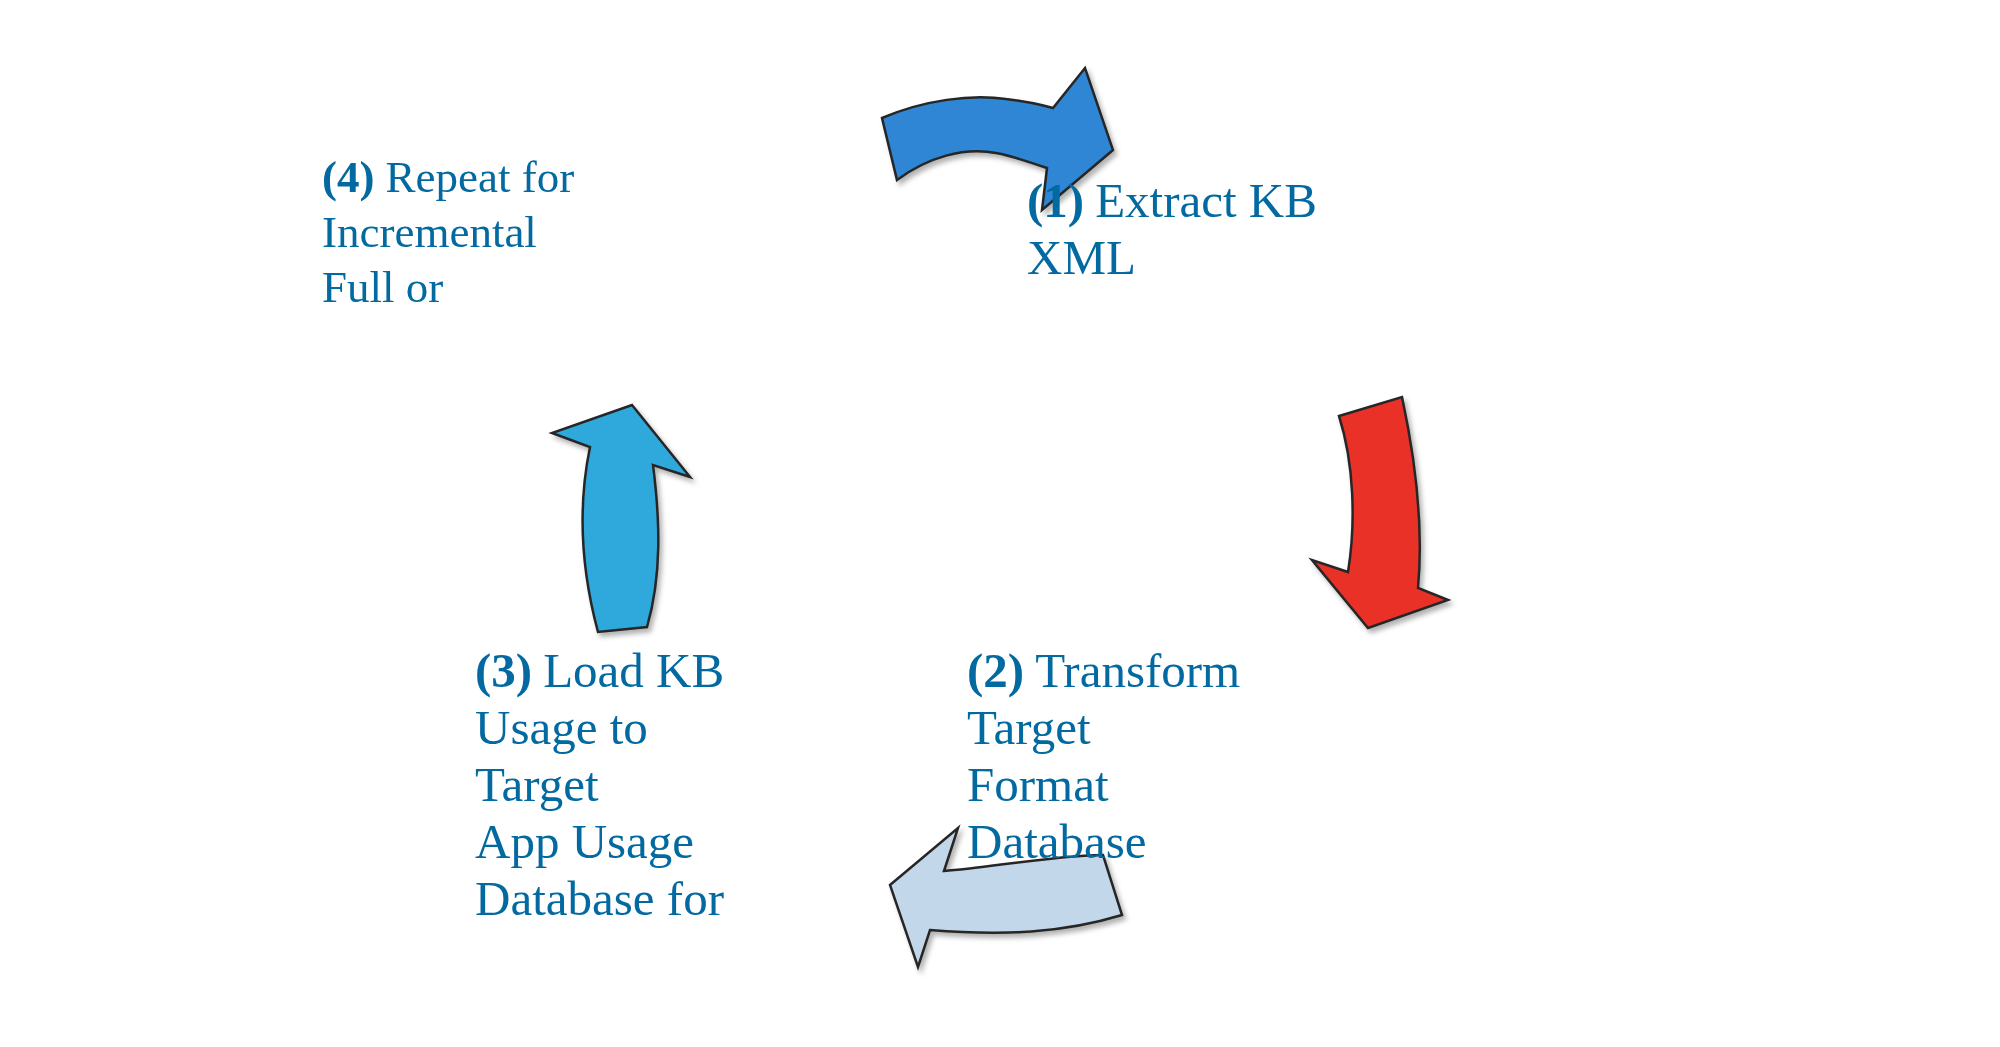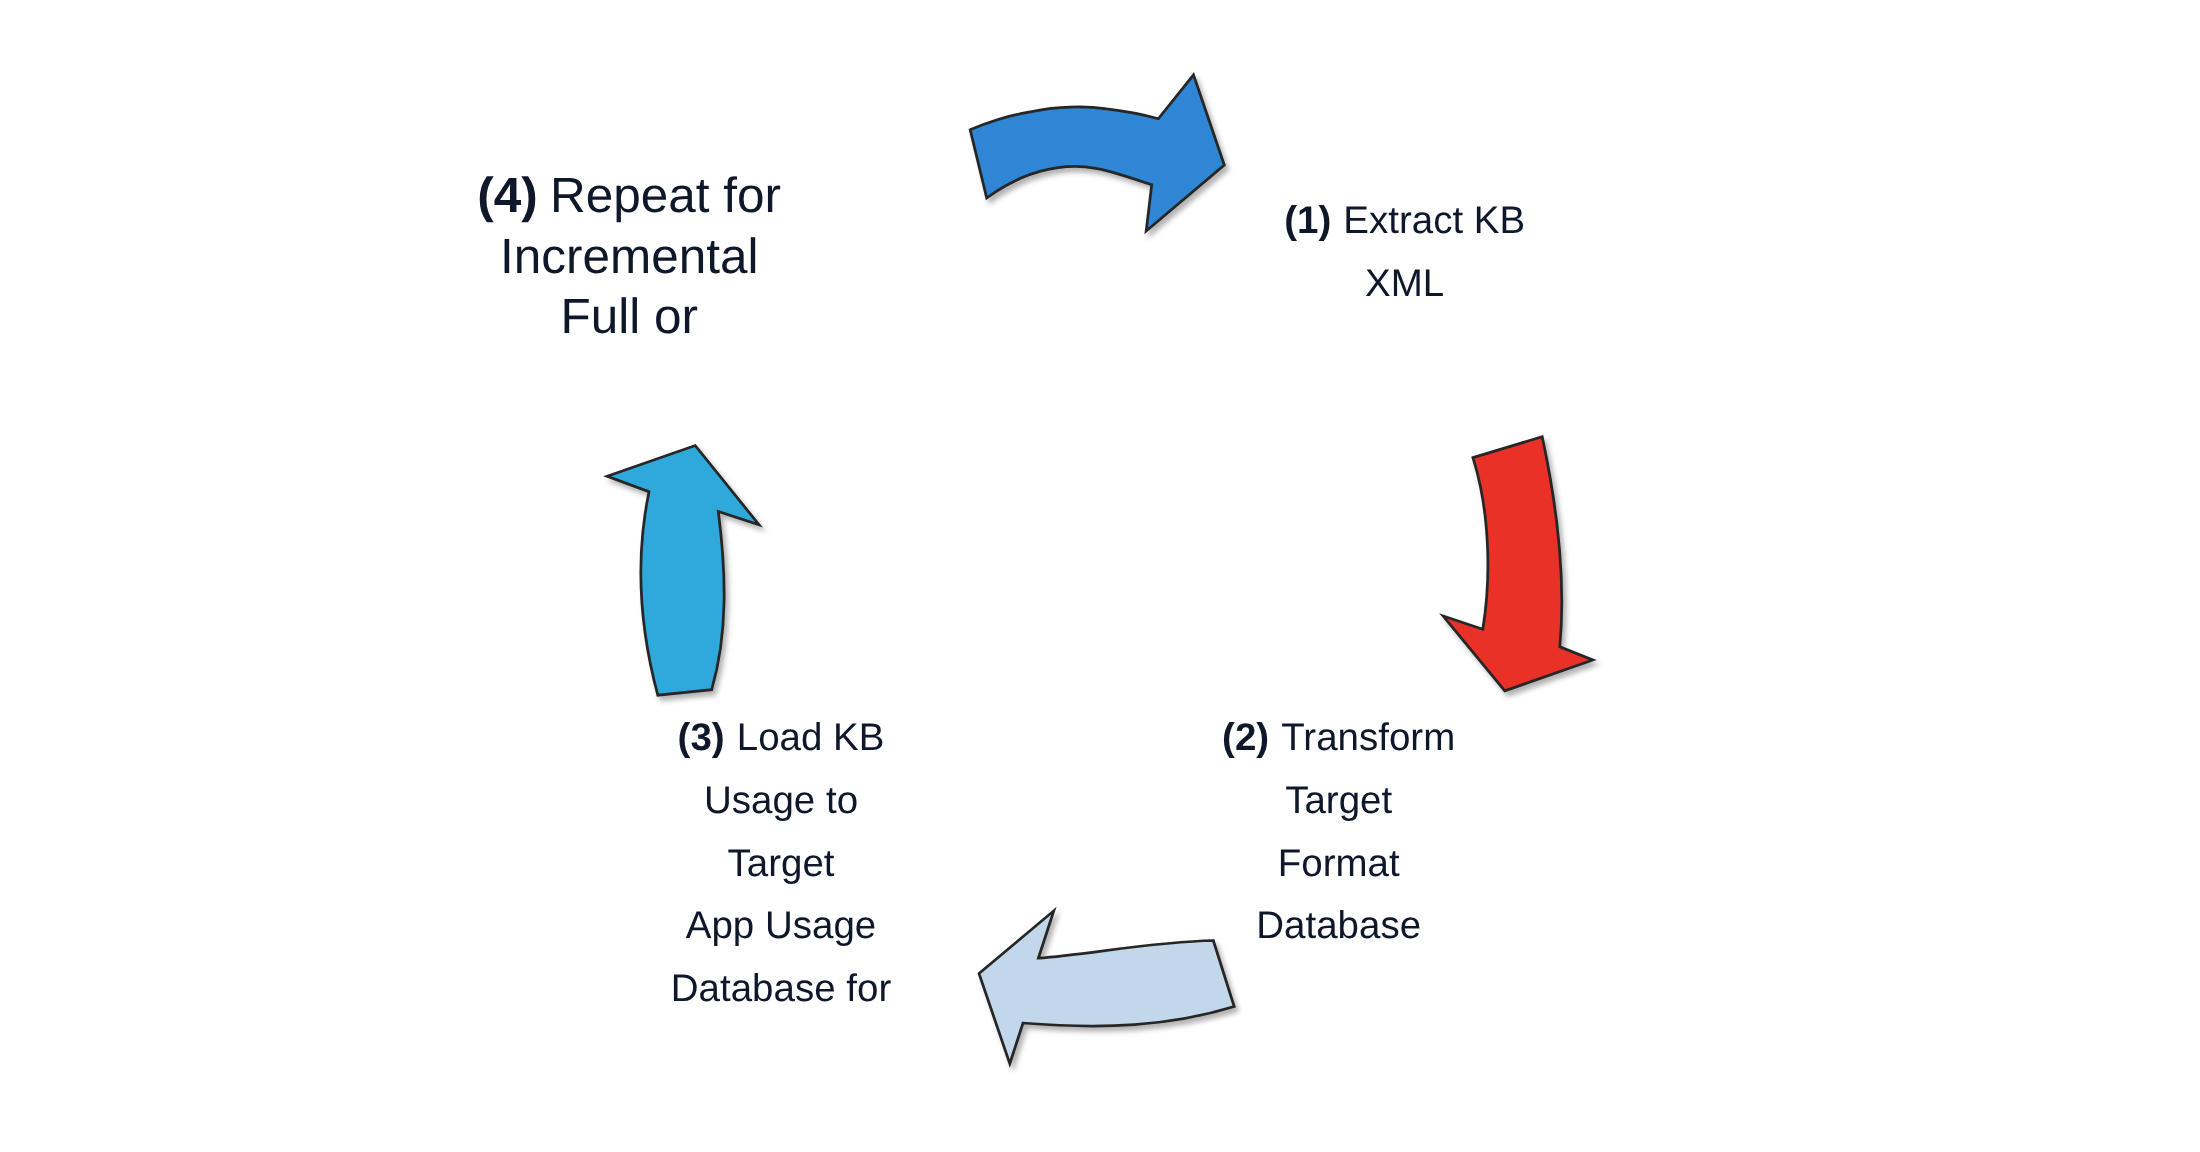--- a/index.html
+++ b/index.html
@@ -16,29 +16,29 @@
     overflow:visible;
     filter:drop-shadow(3px 4px 2.5px rgba(0,0,0,0.30));
   }
   .arrow path{
     stroke:#262626;
     stroke-width:2.5;
     stroke-linejoin:miter;
   }
   .step{
     position:absolute;
-    text-align:center;
-    color:#0f172a;
+    color:#0369a1;
+    font-family:Liberation Serif, serif;
   }
-  .size-a{font-size:35px;line-height:57px;}
+  .size-a{font-size:49px;line-height:57px;}
   .size-b{font-size:45px;line-height:55px;}
   .num{font-weight:700;margin-right:11px;}
   .step-1{left:1027px;top:172px;width:500px;}
   .step-2{left:967px;top:642px;width:500px;}
-  .step-3{left:460px;top:642px;width:500px;}
+  .step-3{left:475px;top:642px;width:500px;}
   .step-4{left:322px;top:150px;width:500px;}
 </style>
 </head>
 <body>
 
 <div class="canvas">
 
   <svg class="arrow" style="left:876px;top:58px;width:242px;height:156px" viewBox="0 0 242 156">
     <path d="M 6 60
              C 48 42, 95 36, 130 41

